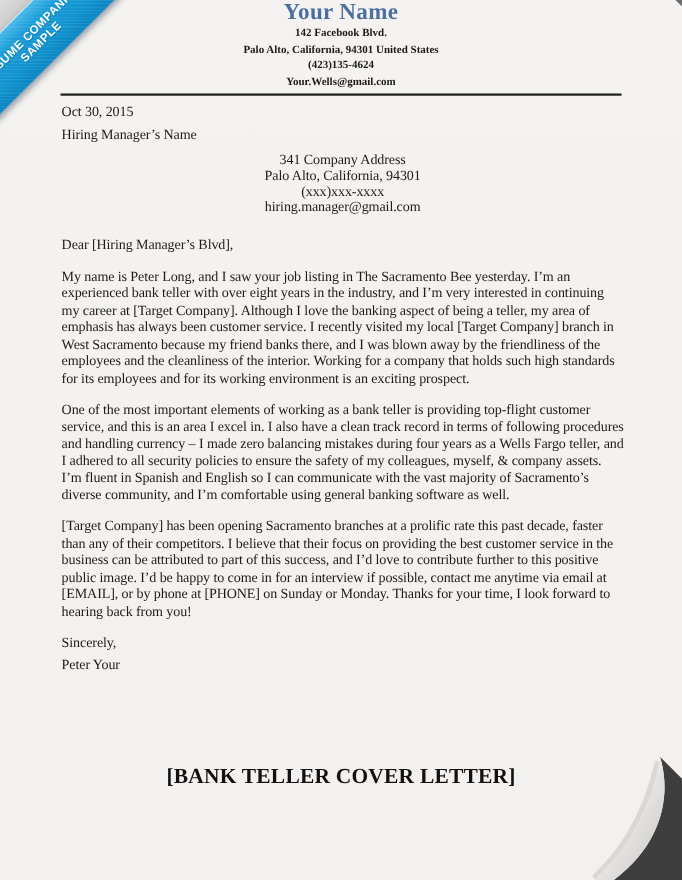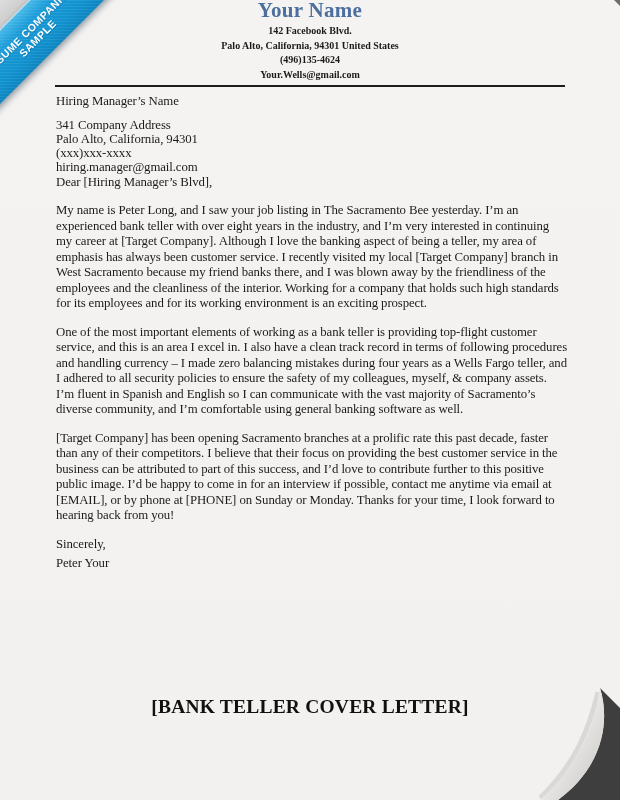--- a/index.html
+++ b/index.html
@@ -15,21 +15,21 @@
   .header{text-align:center;}
   .name{font-size:21px;line-height:21px;font-weight:bold;color:#4c6f9f;letter-spacing:.3px;margin-bottom:3px;}
   .addr{font-size:10px;line-height:14.6px;font-weight:700;}
   .rule{height:2px;background:#1c1c1c;margin:3px 55px 0 55px;}
 
   
   .content{margin:7px 53px 0 56px;font-size:12.8px;line-height:15.5px;letter-spacing:-0.1px;}
   .date{margin-bottom:5px;}
   .recipient-name{margin-bottom:8px;}
   .recipient-address div{line-height:14.2px;}
-  .recipient-address{margin-bottom:0;}
+  .recipient-address{margin-bottom:20px;text-align:center;}
   .salutation{margin-bottom:13px;}
   .content p{margin:0 0 13px 0;}
   .closing{margin-top:0;margin-bottom:4px;}
   .signature{margin:0;}
 
   
   .footer-title{
     position:absolute;top:696px;left:0;width:100%;text-align:center;
     font-size:19.5px;font-weight:bold;letter-spacing:.2px;color:#111;
   }
@@ -68,27 +68,28 @@
 </style>
 </head>
 <body>
 
 <div class="page">
 
   <div class="header">
     <div class="name">Your Name</div>
     <div class="addr">142 Facebook Blvd.</div>
     <div class="addr">Palo Alto, California, 94301 United States</div>
-    <div class="addr">(496)135-4624</div>
+    <div class="addr">(423)135-4624</div>
     <div class="addr">Your.Wells@gmail.com</div>
   </div>
 
   <div class="rule"></div>
 
   <div class="content">
+    <div class="date">Oct 30, 2015</div>
     <div class="recipient-name">Hiring Manager’s Name</div>
 
     <div class="recipient-address">
       <div>341 Company Address</div>
       <div>Palo Alto, California, 94301</div>
       <div>(xxx)xxx-xxxx</div>
       <div>hiring.manager@gmail.com</div>
     </div>
 
     <div class="salutation">Dear [Hiring Manager’s Blvd],</div>

